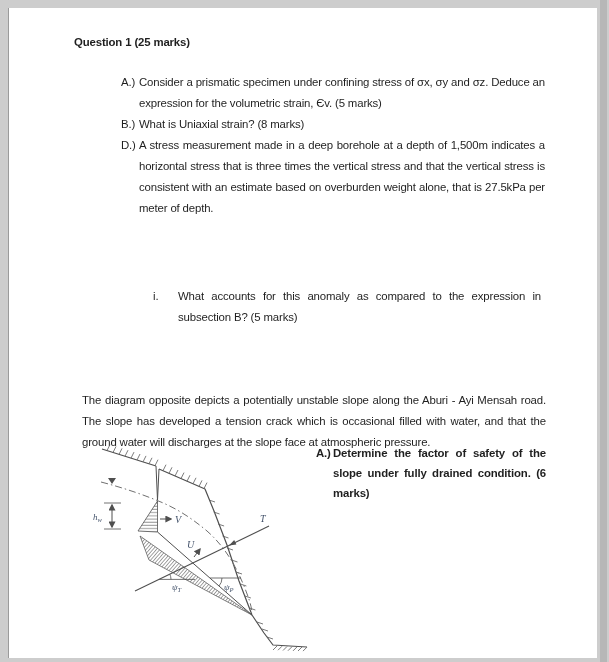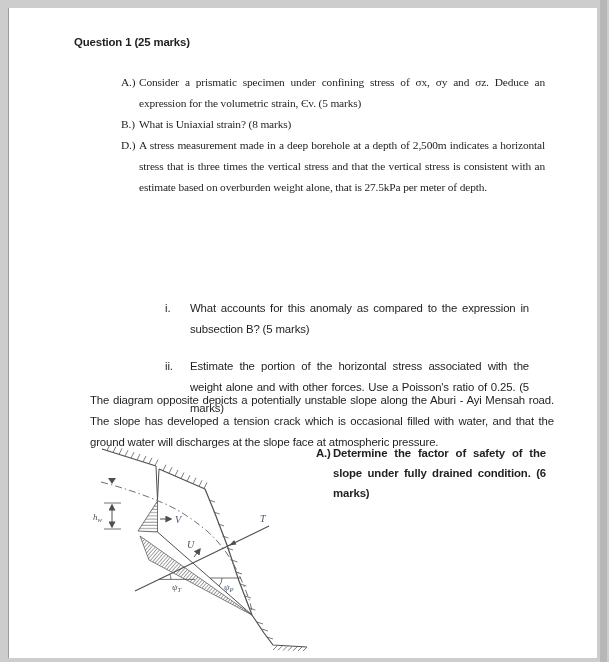--- a/index.html
+++ b/index.html
@@ -2,51 +2,50 @@
 <html><head>
 <meta charset="utf-8">
 <style>
   html,body{margin:0;padding:0;}
   body{width:609px;height:662px;background:#cdcdcd;font-family:"Liberation Sans",sans-serif;overflow:hidden;}
   #screen{position:relative;width:609px;height:472px;}
   .right-rail{position:absolute;left:600px;top:0;width:7px;height:662px;background:#b7b7b7;}
   .page{position:absolute;left:8px;top:8px;width:588px;height:650px;background:#ffffff;border-left:1px solid #9b9b9b;}
   .txt{position:absolute;color:#1f1f1f;font-size:11.4px;line-height:21px;letter-spacing:-0.15px;}
   .heading{font-weight:bold;line-height:15px;}
-  .q1items{left:112px;top:64px;width:424px;font-family:Liberation Serif, serif;}
+  .q1items{left:112px;top:64px;width:424px;}
   .item{padding-left:18px;text-indent:-18px;text-align:justify;margin:0;}
   .item .marker{display:inline-block;width:18px;text-indent:0;}
   .subitems{left:140px;top:274px;width:396px;}
-  .subitem{padding-left:25px;text-indent:-25px;text-align:justify;margin:16px;}
+  .subitem{padding-left:25px;text-indent:-25px;text-align:justify;margin:4px;}
   .subitem .marker{display:inline-block;width:25px;text-indent:0;}
-  .q2intro{left:73px;top:382px;width:464px;text-align:justify;margin-left:8px;}
+  .q2intro{left:73px;top:382px;width:464px;text-align:justify;}
   .q2col{left:307px;top:435px;width:230px;line-height:20px;}
   .q2col .item{margin-bottom:12px;padding-left:17px;text-indent:-17px;font-weight:bold;}
   .q2col .item .marker{width:17px;}
   .diagram{position:absolute;left:60px;top:430px;width:245px;height:232px;}
   .dlabel{font-family:"Liberation Serif",serif;font-style:italic;fill:#44536b;}
 </style>
 </head>
 <body>
 
 <div id="screen">
   <div class="right-rail"></div>
   <div class="page">
 
     <div class="txt heading" style="left:65px;top:27px;">Question 1 (25 marks)</div>
 
     <div class="txt q1items" style="position:absolute;">
       <div class="item"><span class="marker">A.)</span><span>Consider a prismatic specimen under confining stress of σx, σy and σz. Deduce an expression for the volumetric strain, Єv. (5 marks)</span></div>
       <div class="item"><span class="marker">B.)</span><span>What is Uniaxial strain? (8 marks)</span></div>
-      <div class="item"><span class="marker">D.)</span><span>A stress measurement made in a deep borehole at a depth of 2,500m indicates a horizontal stress that is three times the vertical stress and that the vertical stress is consistent with an estimate based on overburden weight alone, that is 27.5kPa per meter of depth.</span></div>
+      <div class="item"><span class="marker">D.)</span><span>A stress measurement made in a deep borehole at a depth of 1,500m indicates a horizontal stress that is three times the vertical stress and that the vertical stress is consistent with an estimate based on overburden weight alone, that is 27.5kPa per meter of depth.</span></div>
     </div>
 
     <div class="txt subitems" style="position:absolute;">
       <div class="subitem"><span class="marker">i.</span><span>What accounts for this anomaly as compared to the expression in subsection B? (5 marks)</span></div>
-      <div class="subitem"><span class="marker">ii.</span><span>Estimate the portion of the horizontal stress associated with the weight alone and with other forces. Use a Poisson's ratio of 0.25. (5 marks)</span></div>
     </div>
 
 
     <div class="txt q2intro">The diagram opposite depicts a potentially unstable slope along the Aburi - Ayi Mensah road. The slope has developed a tension crack which is occasional filled with water, and that the ground water will discharges at the slope face at atmospheric pressure.</div>
 
     <div class="txt q2col">
       <div class="item"><span class="marker">A.)</span><span>Determine the factor of safety of the slope under fully drained condition. (6 marks)</span></div>
     </div>
 
     <svg class="diagram" viewBox="0 0 245 232">

